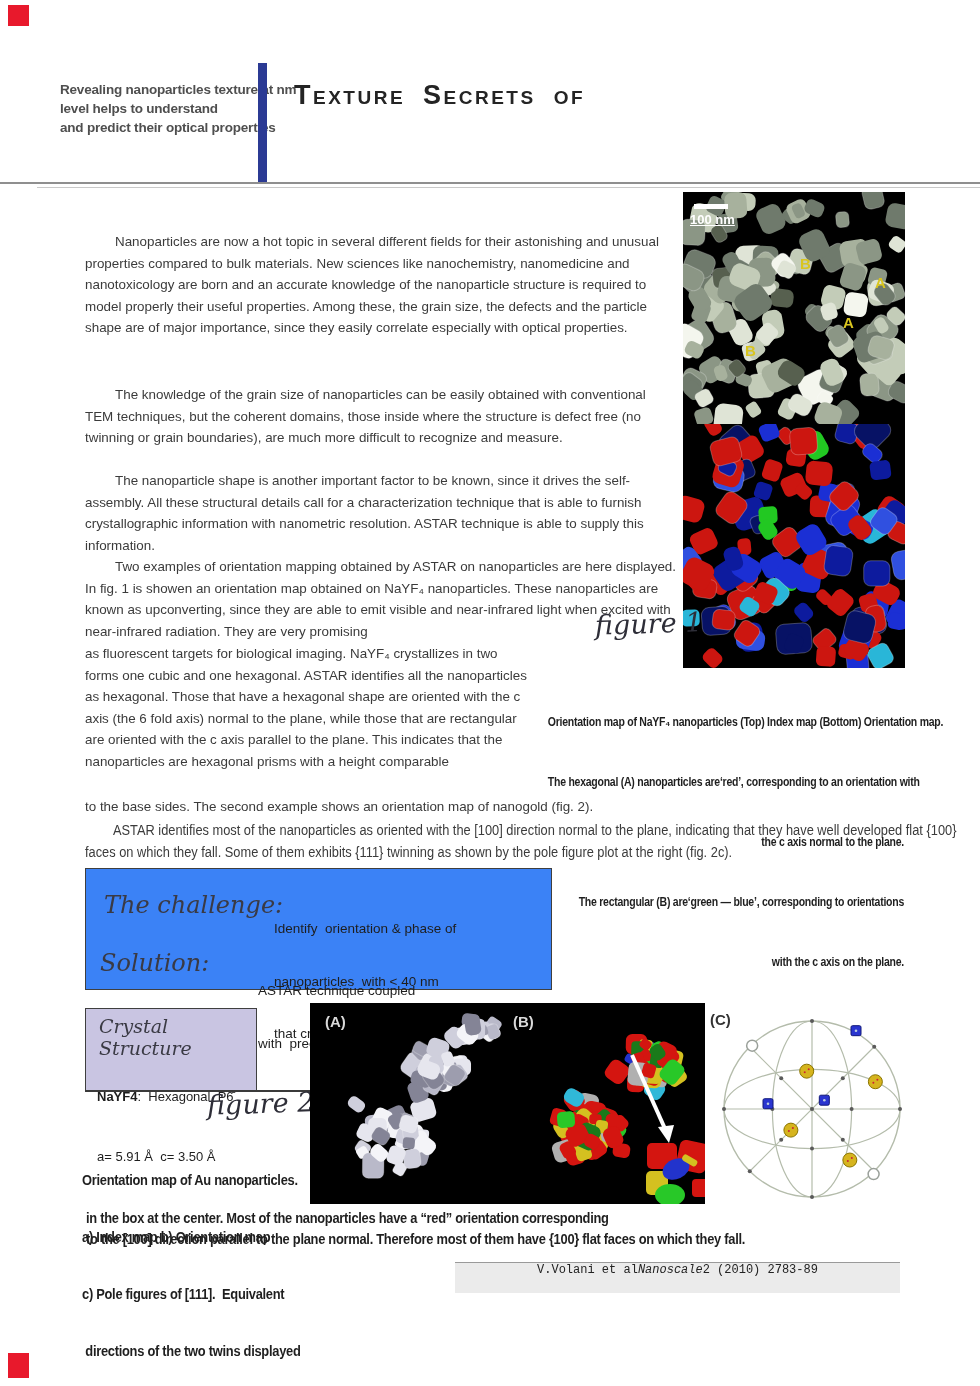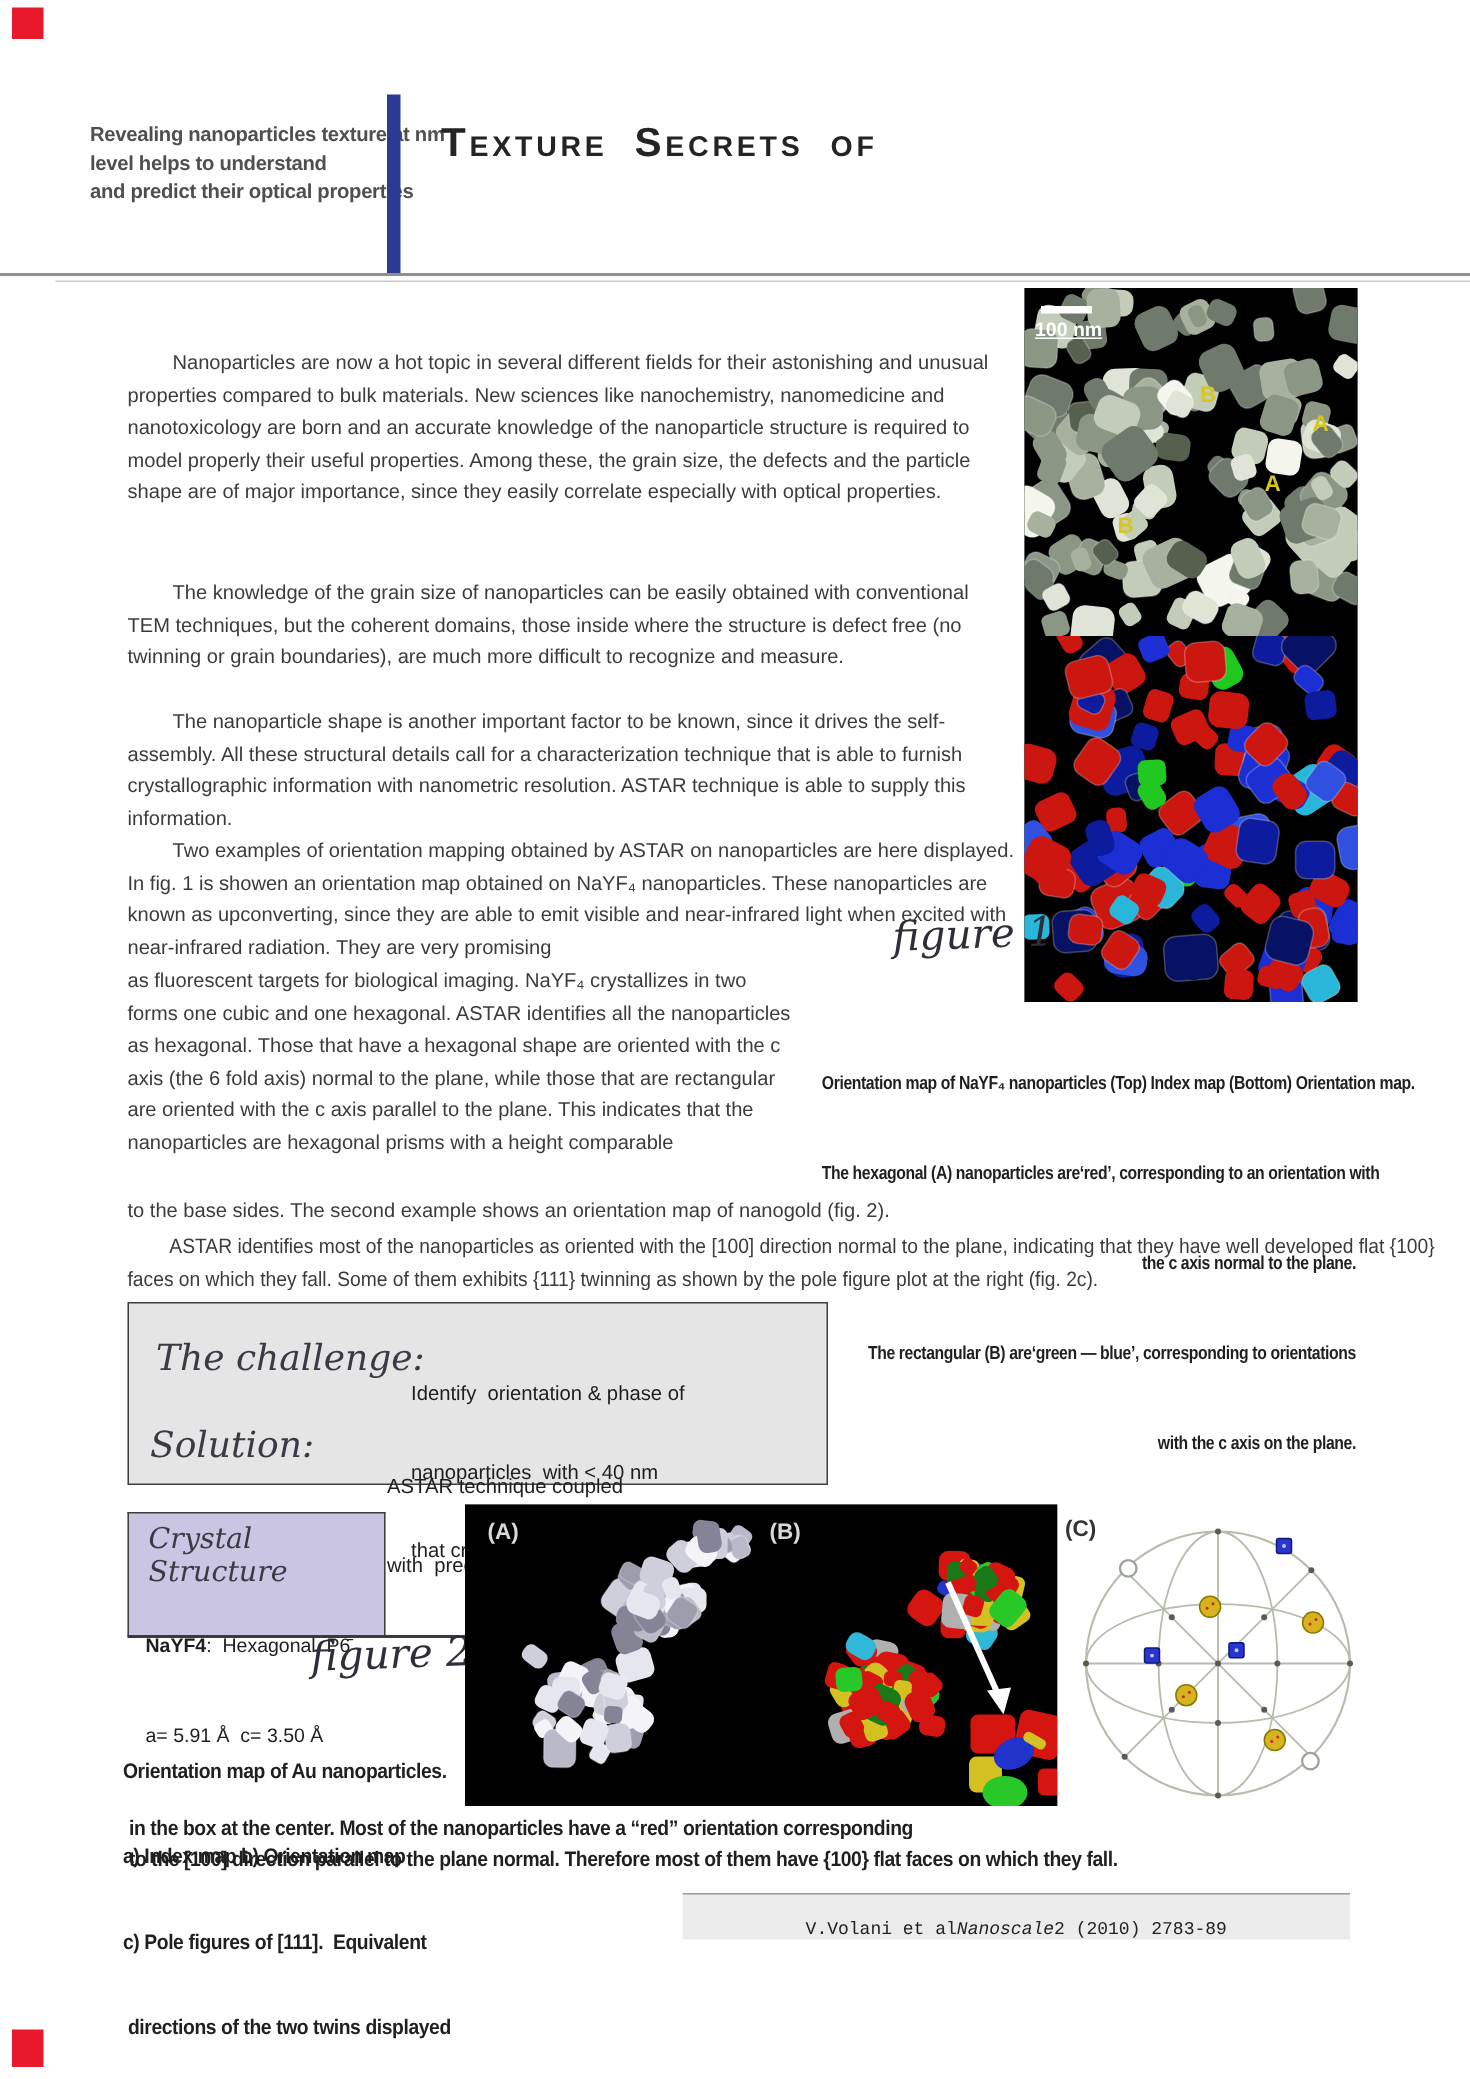--- a/index.html
+++ b/index.html
@@ -36,21 +36,21 @@
   .boxtext{position:absolute;font-size:13.5px;line-height:17.5px;color:#1e1e1e;white-space:pre;}
   .bold{font-weight:bold;}
   
   .imgpanel{position:absolute;background:#000;}
   .panellabel{position:absolute;font-weight:bold;font-size:15px;color:#d9d9d9;}
   .temletter{position:absolute;font-weight:bold;font-size:15px;color:#d9c51f;}
   .scalebar{position:absolute;background:#fff;height:5px;}
   .scaletext{position:absolute;color:#fff;font-weight:bold;font-size:13px;text-decoration:underline;}
   
   .footerbar{position:absolute;left:455px;top:1262px;width:445px;height:30px;background:#ebebeb;
-             border-top:1px solid #9a9a9a;display:flex;align-items:flex-end;justify-content:center;
+             border-top:1px solid #9a9a9a;display:flex;align-items:flex-start;justify-content:center;
              font-family:"Liberation Mono",monospace;font-size:12px;color:#222;}
   .crystline{position:absolute;left:85px;top:1090px;width:412px;height:2px;background:#3a3a3a;}
 </style>
 </head>
 <body>
 
 <div class="page">
 
   <div class="corner" style="left: 8px; top: 5px; width: 21px; height: 21px; background: rgb(232, 25, 44);"></div>
   <div class="corner" style="left: 8px; top: 1353px; width: 21px; height: 25px; background: rgb(232, 25, 44);"></div>
@@ -309,21 +309,21 @@
   <div class="figlabel" style="left:595px;top:608px;">figure 1</div>
 
   <div class="fig1cap cap">
     <div>Orientation map of NaYF₄ nanoparticles (Top) Index map (Bottom) Orientation map.</div>
     <div>The hexagonal (A) nanoparticles are‘red’, corresponding to an orientation with</div>
     <div>the c axis normal to the plane.</div>
     <div>The rectangular (B) are‘green — blue’, corresponding to orientations</div>
     <div>with the c axis on the plane.</div>
   </div>
 
-  <div class="lavbox" style="left: 85px; top: 868px; width: 465px; height: 120px; background: #e5e5e5;">
+  <div class="lavbox" style="left: 85px; top: 868px; width: 465px; height: 120px; background: #3b82f6;">
     <div class="script" style="position:absolute;left:18px;top:22px;font-size:24px;">The challenge:</div>
     <div class="boxtext" style="left:188px;top:16px;">
       <div>Identify  orientation &amp; phase of</div>
       <div>nanoparticles  with &lt; 40 nm</div>
       <div>that crystallize in two different phases</div>
     </div>
     <div class="script" style="position:absolute;left:14px;top:80px;font-size:24px;">Solution:</div>
     <div class="boxtext" style="left:172px;top:78px;">
       <div>ASTAR technique coupled</div>
       <div>with  precession  electron diffraction</div>

